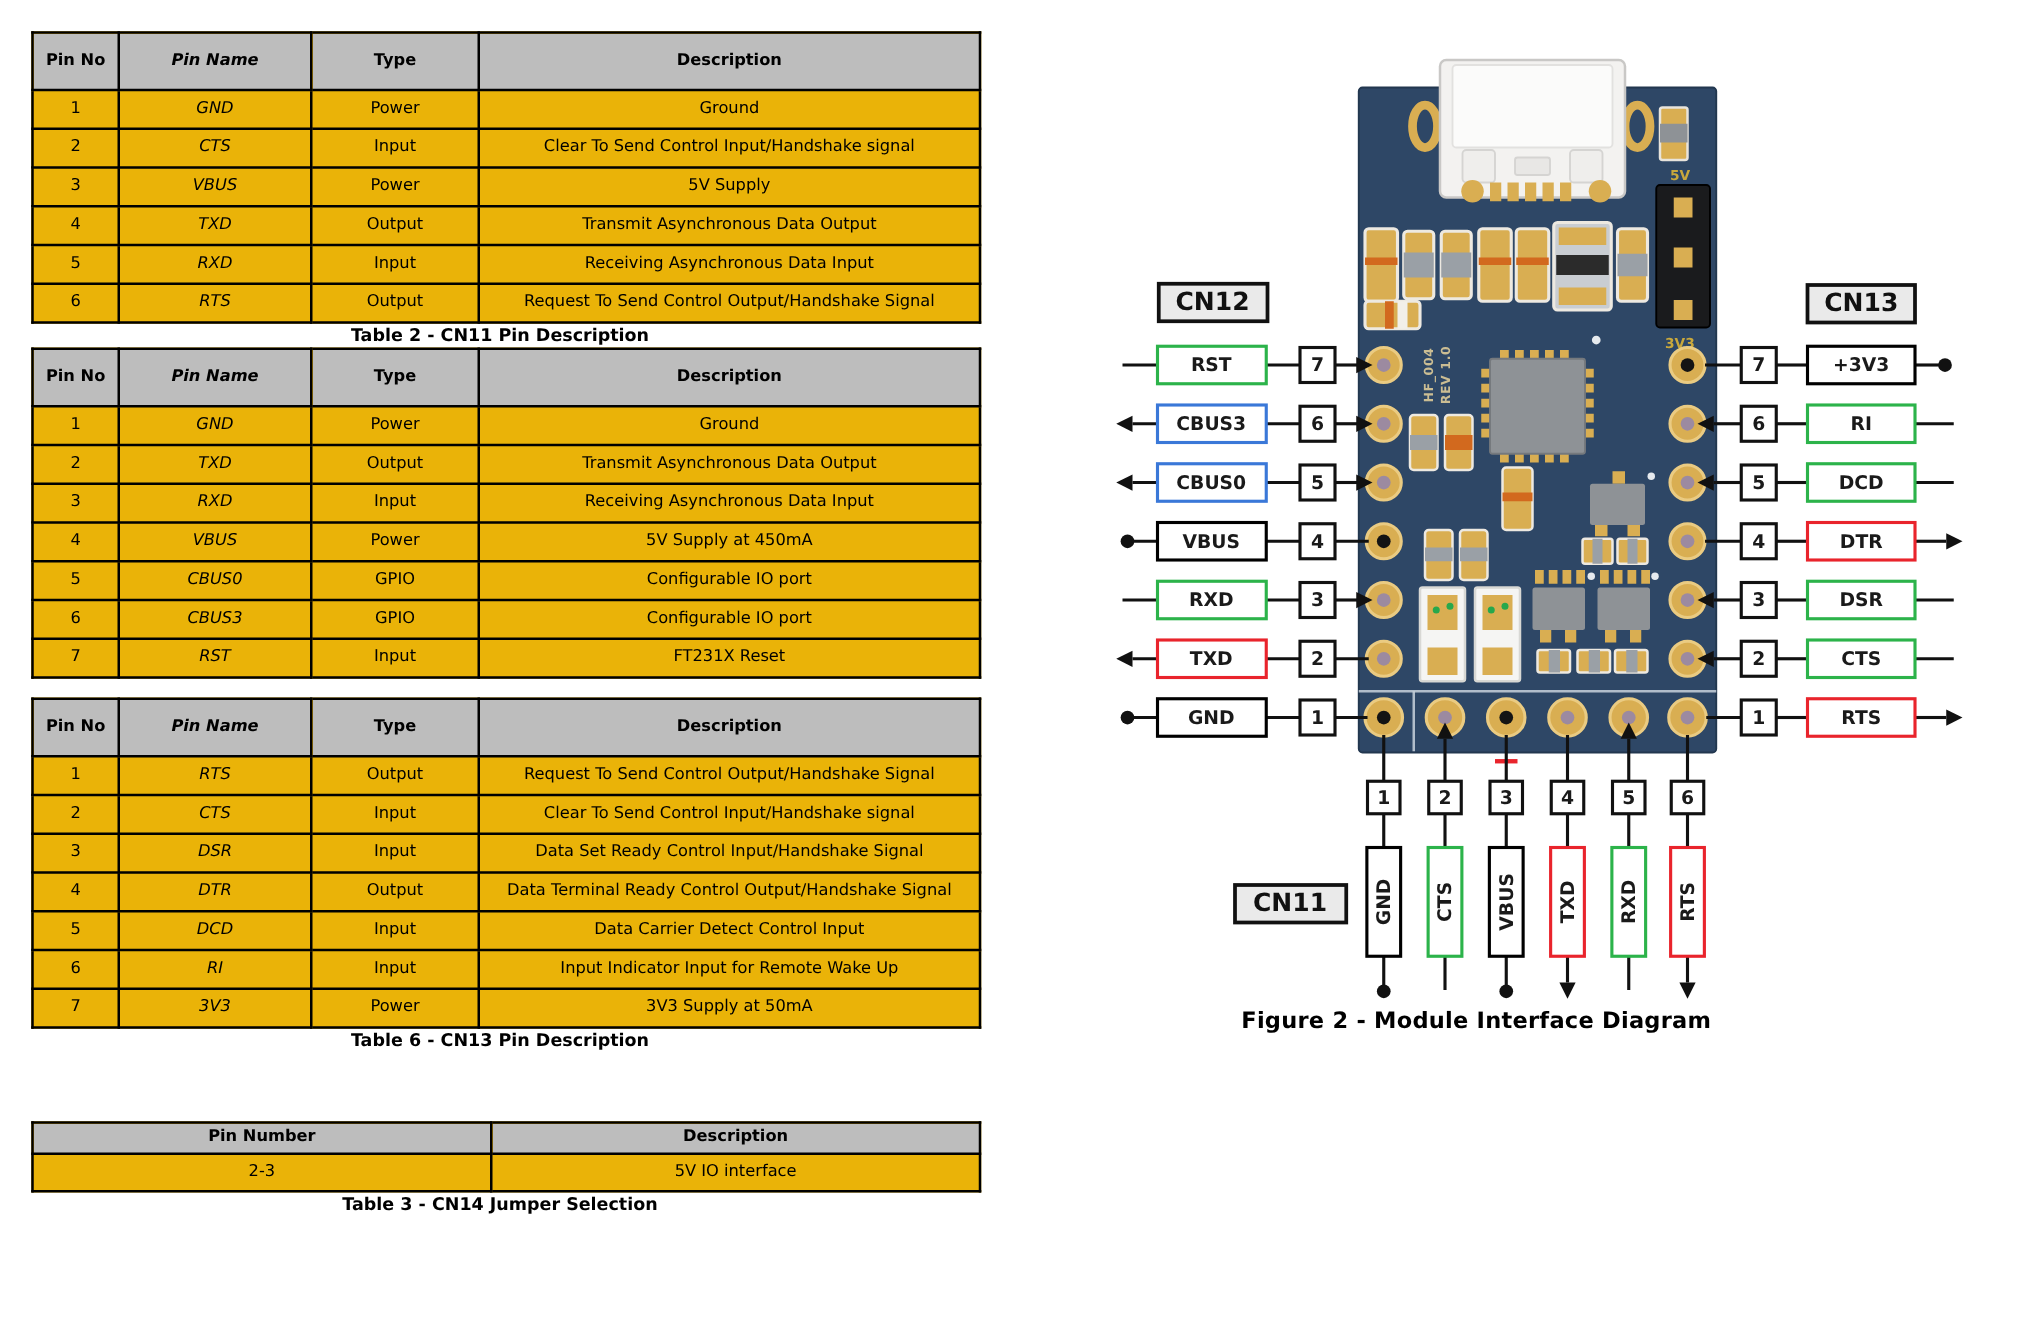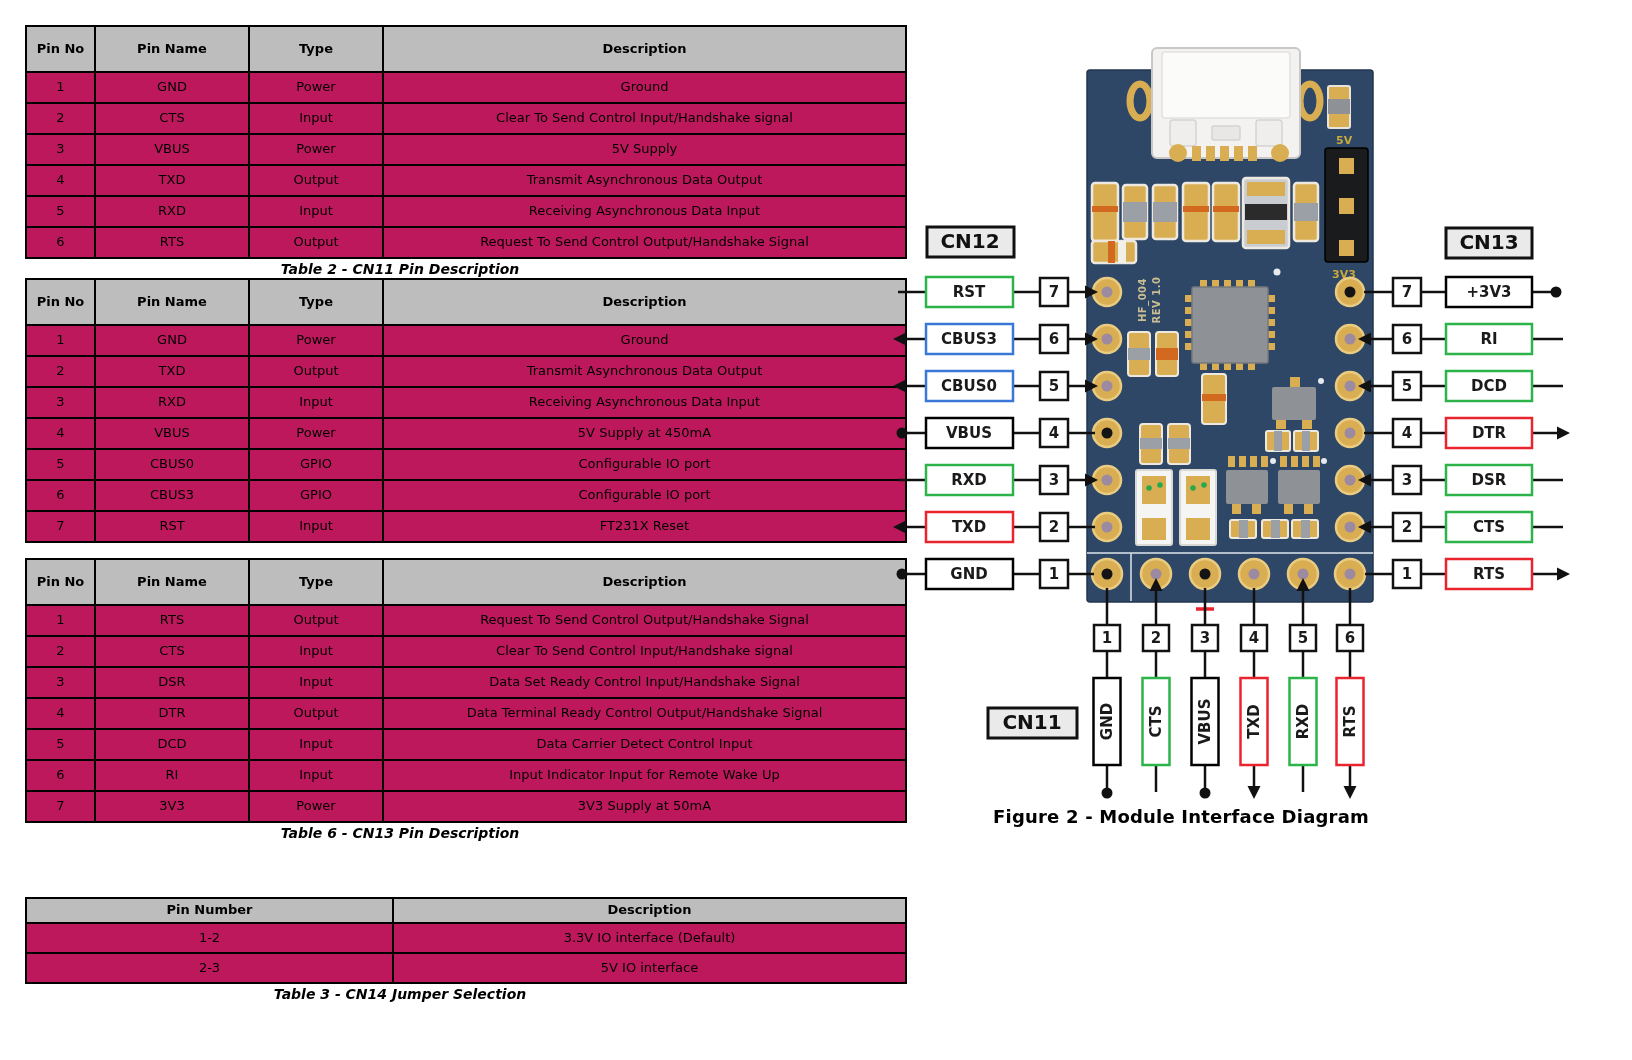--- a/index.html
+++ b/index.html
@@ -1,31 +1,31 @@
 <!DOCTYPE html>
 <html><head>
 <meta charset="utf-8">
 <style>
   html,body{margin:0;padding:0;background:#fff;}
   #page{position:relative;width:1632px;height:1060px;background:#fff;overflow:hidden;
         font-family:"DejaVu Sans","Liberation Sans",sans-serif;color:#000;}
   .tblwrap{position:absolute;left:25px;width:750px;}
-  table{border-collapse:collapse;table-layout:fixed;width:882px;background:#be185d;}
+  table{border-collapse:collapse;table-layout:fixed;width:760px;background:#eab308;}
   th,td{border:2px solid #000;text-align:center;vertical-align:middle;
         font-size:13px;line-height:1.25;overflow:hidden;}
   th{background:#BDBDBD;font-weight:bold;height:44px;padding:0 2px;}
   .pin-table td{height:29px;padding:0 4px;}
   .pin-table td:last-child{padding:0 4px;}
   .pin-table th:nth-child(1),.pin-table td:nth-child(1){width:63px;}
-  .pin-table th:nth-child(2),.pin-table td:nth-child(2){width:148px;}
+  .pin-table th:nth-child(2),.pin-table td:nth-child(2){width:148px;font-style:italic;}
   .pin-table th:nth-child(3),.pin-table td:nth-child(3){width:128px;margin-top:28px;}
   .jumper-table th{height:23px;margin-left:44px;}
   .jumper-table td{height:26px;}
   .jumper-table th:nth-child(1),.jumper-table td:nth-child(1){width:361px;}
-  .tcaption{width:100%;text-align:center;font-size:14px;font-weight:bold;margin-top:2px;font-style:italic;}
+  .tcaption{width:100%;text-align:center;font-size:14px;font-weight:bold;margin-top:2px;}
   #figcap{position:absolute;left:830px;top:806px;width:702px;text-align:center;
           font-size:18px;font-weight:bold;letter-spacing:.2px;}
   #diagram{position:absolute;left:830px;top:0;width:802px;height:1060px;}
   
   .wire{stroke:#111;stroke-width:2.5;fill:none;}
   .numbox{fill:#fff;stroke:#111;stroke-width:2.5;}
   .sigbox{fill:#fff;stroke-width:2.5;}
   .cnbox{fill:#EAEAEA;stroke:#111;stroke-width:3;}
   .sigtext{font-size:15px;font-weight:600;fill:#1a1a1a;}
   .numtext{font-size:15px;font-weight:600;fill:#1a1a1a;}
@@ -209,24 +209,20 @@
 
   <div class="tblwrap" style="top:897px">
     <table class="jumper-table">
       <thead>
           <tr>
             <th>Pin Number</th>
             <th>Description</th>
           </tr>
         </thead>
         <tbody>
-          <tr>
-            <td>1-2</td>
-            <td>3.3V IO interface (Default)</td>
-          </tr>
           <tr>
             <td>2-3</td>
             <td>5V IO interface</td>
           </tr>
         </tbody>
     </table>
     <div class="tcaption">Table 3 - CN14 Jumper Selection</div>
   </div>
 
   <svg id="diagram" viewBox="830 0 802 1060">

